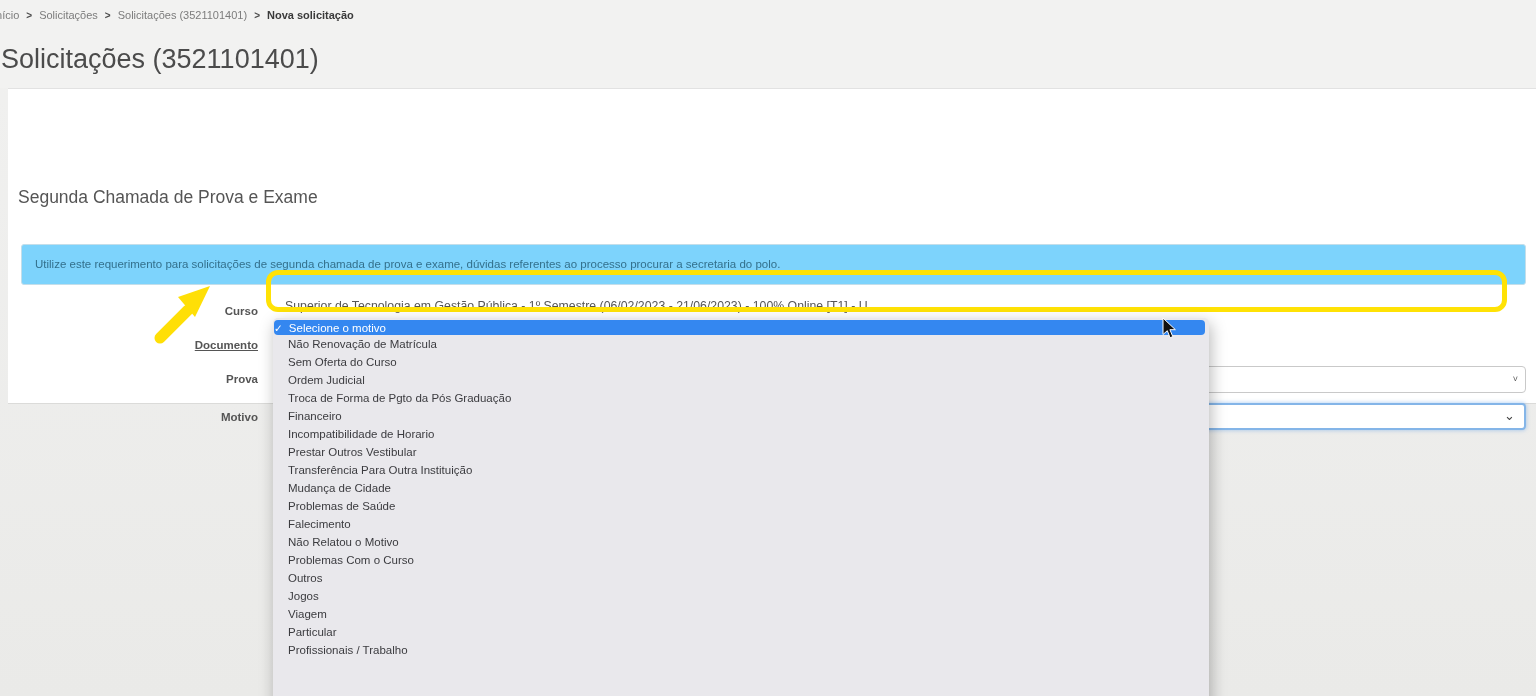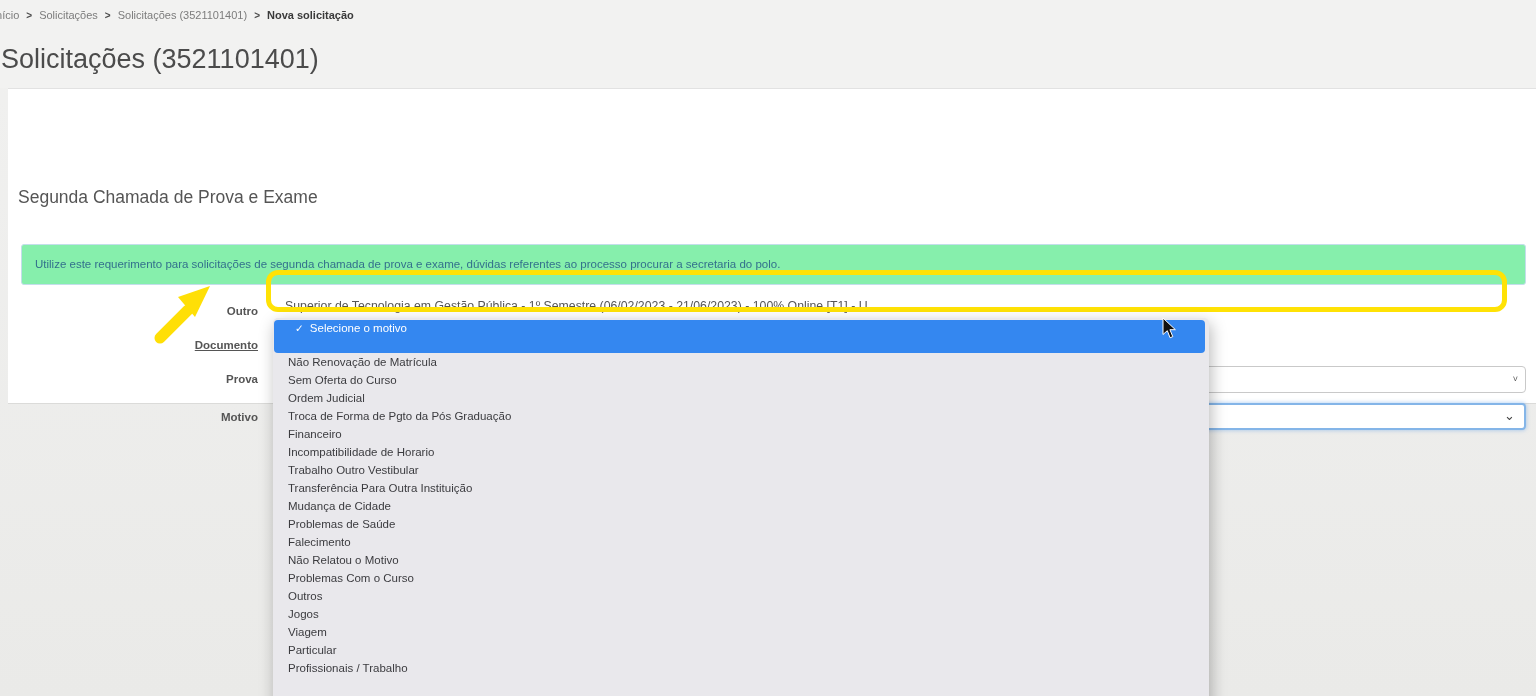--- a/index.html
+++ b/index.html
@@ -15,21 +15,21 @@
   .breadcrumb .crumb { color:#7c7c7c; cursor:pointer; }
   .breadcrumb .sep { color:#4c4c4c; font-weight:700; margin:0 7px; font-size:10px; }
   .breadcrumb .crumb.current { color:#3a3a3a; font-weight:700; }
   .page-title { position:absolute; top:44px; left:1px; font-size:27px; color:#4b4b4b; font-weight:400; }
 
   
   .card { position:absolute; top:88px; left:8px; width:1536px; height:316px; background:#ffffff;
           border-top:1px solid #e2e2e2; border-bottom:1px solid #dbdbd9; box-sizing:border-box; }
   .card-heading { position:absolute; top:98px; left:10px; font-size:17.5px; color:#555; }
   .alert-info { position:absolute; top:155px; left:13px; width:1505px; height:41px; box-sizing:border-box;
-                background:#86efac; border:1px solid #c3deea; border-radius:3px;
+                background:#7dd3fc; border:1px solid #c3deea; border-radius:3px;
                 font-size:11.5px; color:#33708c; line-height:39px; padding-left:13px;
                 overflow:hidden; white-space:nowrap; }
 
   
   .flabel { position:absolute; left:0; width:250px; text-align:right; font-size:11.5px; font-weight:700; color:#555; }
   .fvalue { position:absolute; left:277px; font-size:12.3px; color:#555; white-space:nowrap; }
   #label-curso { top:216px; } #value-curso { top:210px; }
   #label-documento { top:250px;text-decoration:underline; } #value-documento { top:244px; }
   #label-prova { top:284px; } #label-motivo { top:322px; }
 
@@ -47,22 +47,22 @@
   .highlight-ring { position:absolute; left:266px; top:270px; width:1241px; height:42px; box-sizing:border-box;
                     border:5px solid #ffe205; border-radius:12px; z-index:30; }
 
   
   .arrow-annotation { position:absolute; left:146px; top:280px; z-index:50; }
 
   
   .dropdown-panel { position:absolute; left:273px; top:318px; width:936px; height:392px; box-sizing:border-box;
                     background:#e9e8ec; border-radius:5px; box-shadow:2px 5px 16px rgba(0,0,0,.28);
                     z-index:40; padding-top:1px; }
-  .dd-selected { height:33px; margin:1px 4px 0 1px; background:#3487f0; border-radius:4px;
-                 color:#fff; font-size:11.5px; line-height:17px; padding-left:21px; cursor:pointer; }
+  .dd-selected { height:15px; margin:1px 4px 0 1px; background:#3487f0; border-radius:4px;
+                 color:#fff; font-size:11.5px; line-height:17px; padding-left:0; cursor:pointer; }
   .dd-selected .check { margin-right:6px; font-size:10.5px; }
   .dd-option { height:18px; line-height:18px; font-size:11.5px; color:#3b3b3f; padding-left:15px;
                white-space:nowrap; cursor:pointer; }
 
   
   .cursor { position:absolute; left:1162px; top:317px; z-index:60; }
 </style>
 </head>
 <body>
 
@@ -70,21 +70,21 @@
   <div class="breadcrumb">
     <span class="crumb">Início</span><span class="sep">&gt;</span><span class="crumb">Solicitações</span><span class="sep">&gt;</span><span class="crumb">Solicitações (3521101401)</span><span class="sep">&gt;</span><span class="crumb current">Nova solicitação</span>
   </div>
   <div class="page-title">Solicitações (3521101401)</div>
 </div>
 
 <div class="card">
   <div class="card-heading">Segunda Chamada de Prova e Exame</div>
   <div class="alert-info">Utilize este requerimento para solicitações de segunda chamada de prova e exame, dúvidas referentes ao processo procurar a secretaria do polo.</div>
 
-  <div class="flabel" id="label-curso">Outro</div>
+  <div class="flabel" id="label-curso">Curso</div>
   <div class="fvalue" id="value-curso">Superior de Tecnologia em Gestão Pública - 1º Semestre (06/02/2023 - 21/06/2023) - 100% Online [T1] - U</div>
 
   <div class="flabel" id="label-documento">Documento</div>
   <div class="fvalue" id="value-documento">Segunda Chamada de Prova e Exame</div>
 
   <div class="flabel" id="label-prova">Prova</div>
   <div class="select-prova">
     <span>Selecione a prova</span>
     <span class="chev">˅</span>
   </div>
@@ -108,21 +108,21 @@
   <div class="dd-selected">
     <span class="check">✓</span><span>Selecione o motivo</span>
   </div>
   <div>
       <div class="dd-option">Não Renovação de Matrícula</div>
       <div class="dd-option">Sem Oferta do Curso</div>
       <div class="dd-option">Ordem Judicial</div>
       <div class="dd-option">Troca de Forma de Pgto da Pós Graduação</div>
       <div class="dd-option">Financeiro</div>
       <div class="dd-option">Incompatibilidade de Horario</div>
-      <div class="dd-option">Trabalho Outro Vestibular</div>
+      <div class="dd-option">Prestar Outros Vestibular</div>
       <div class="dd-option">Transferência Para Outra Instituição</div>
       <div class="dd-option">Mudança de Cidade</div>
       <div class="dd-option">Problemas de Saúde</div>
       <div class="dd-option">Falecimento</div>
       <div class="dd-option">Não Relatou o Motivo</div>
       <div class="dd-option">Problemas Com o Curso</div>
       <div class="dd-option">Outros</div>
       <div class="dd-option">Jogos</div>
       <div class="dd-option">Viagem</div>
       <div class="dd-option">Particular</div>

